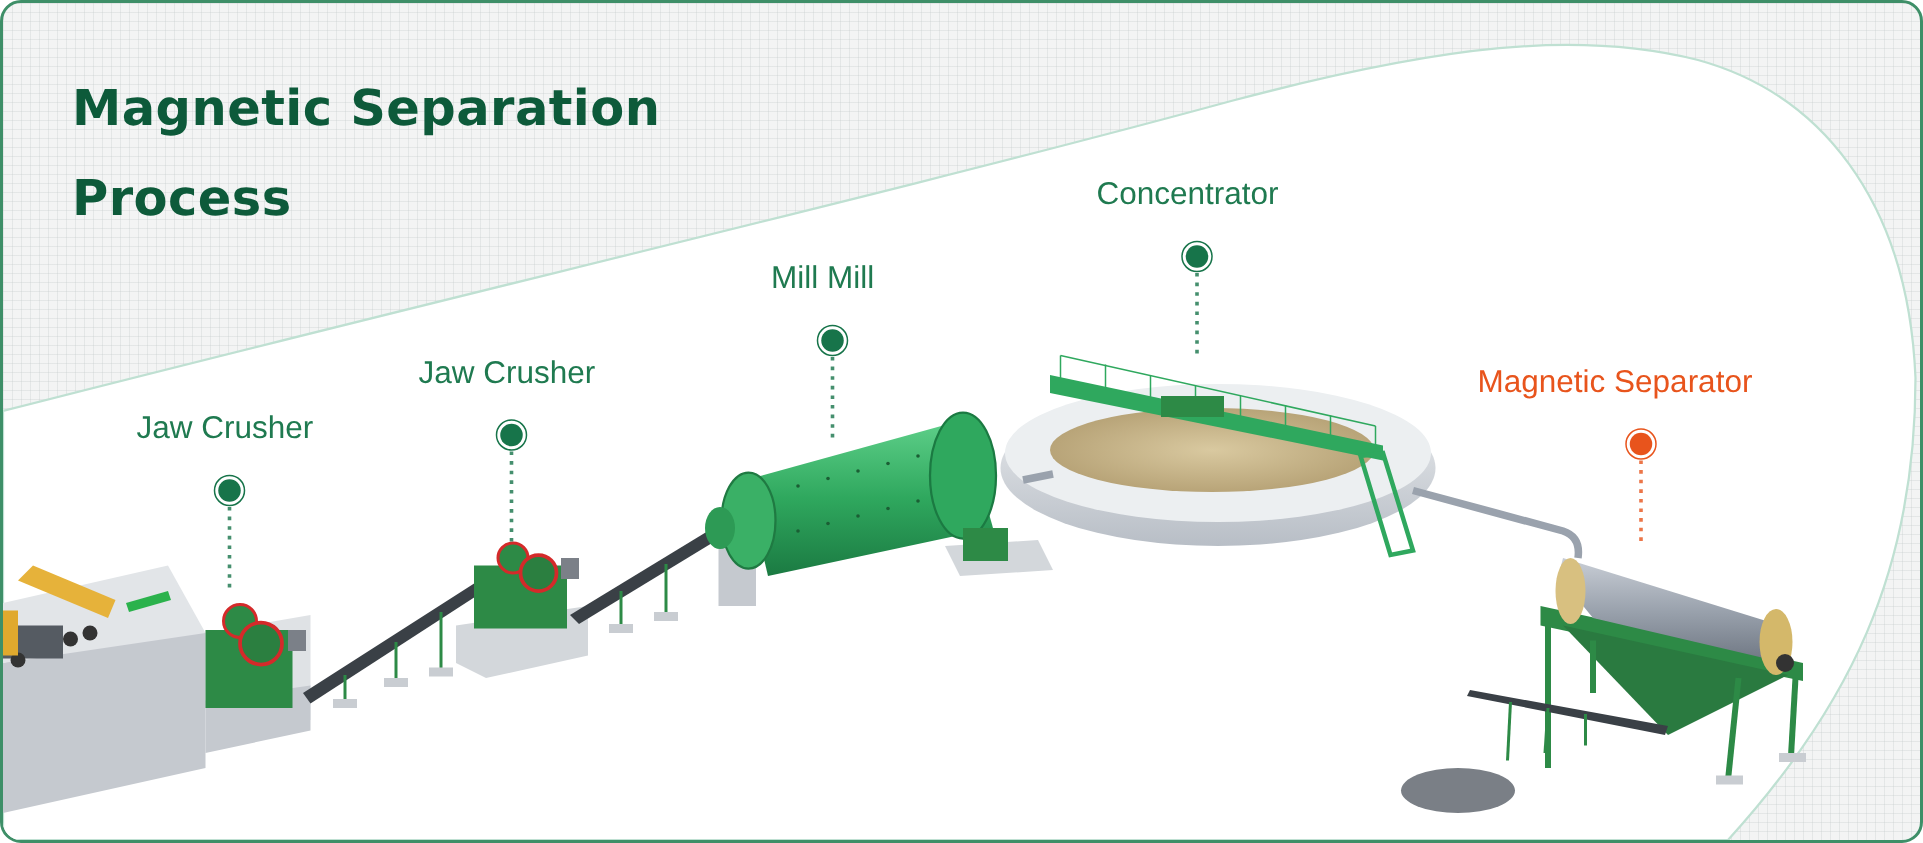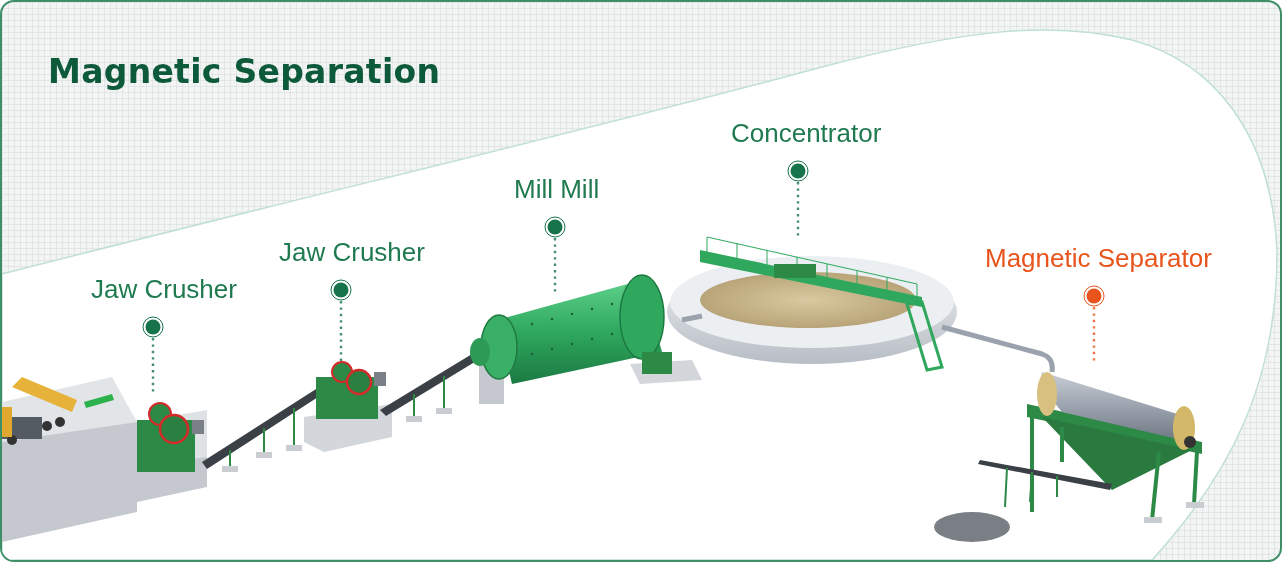--- a/index.html
+++ b/index.html
@@ -13,21 +13,21 @@
       linear-gradient(90deg, rgba(200,205,205,0.35) 1px, transparent 1px);
     background-size:6px 6px;
   }
   .stage { position:absolute; left:0; top:0; width:1278px; height:558px; }
   .title {
     position:absolute; left:46px; top:40px; width:420px;
     font-family:"DejaVu Sans", sans-serif; font-weight:bold; font-size:33px; line-height:60px;
     color:#0d5a3a; letter-spacing:0.3px;
   }
   .label {
-    position:absolute; font-family:"Liberation Sans", sans-serif; font-size:26px; color:#1f7a50; white-space:nowrap;
+    position:absolute; font-family:"Liberation Sans", sans-serif; font-size:21px; color:#1f7a50; white-space:nowrap;
   }
   .label.orange { color:#e8541c;text-align:center; }
 </style>
 </head>
 <body>
 
 <div class="frame">
   <svg class="stage" viewBox="0 0 1278 558">
     <defs>
       <linearGradient id="gMill" x1="0" y1="0" x2="0" y2="1">
@@ -190,20 +190,21 @@
     </g>
     <g>
       <circle cx="1092" cy="294" r="10" fill="none" stroke="#e8541c" stroke-width="1"></circle>
       <circle cx="1092" cy="294" r="7.5" fill="#e8541c"></circle>
       <line x1="1092" y1="305" x2="1092" y2="360" stroke="#e8541c" stroke-width="2.4" stroke-dasharray="2.4 4" opacity="0.8"></line>
     </g>
   </svg>
 
   <div class="title">
     <div>Magnetic Separation</div>
+    <div>Process</div>
   </div>
 
   <div class="label" style="left:89px; top:272px;">Jaw Crusher</div>
   <div class="label" style="left:277px; top:235px;">Jaw Crusher</div>
   <div class="label" style="left:512px; top:172px;">Mill Mill</div>
   <div class="label" style="left:729px; top:116px;">Concentrator</div>
   <div class="label orange" style="left:983px; top:241px;">Magnetic Separator</div>
 </div>
 
 </body></html>

